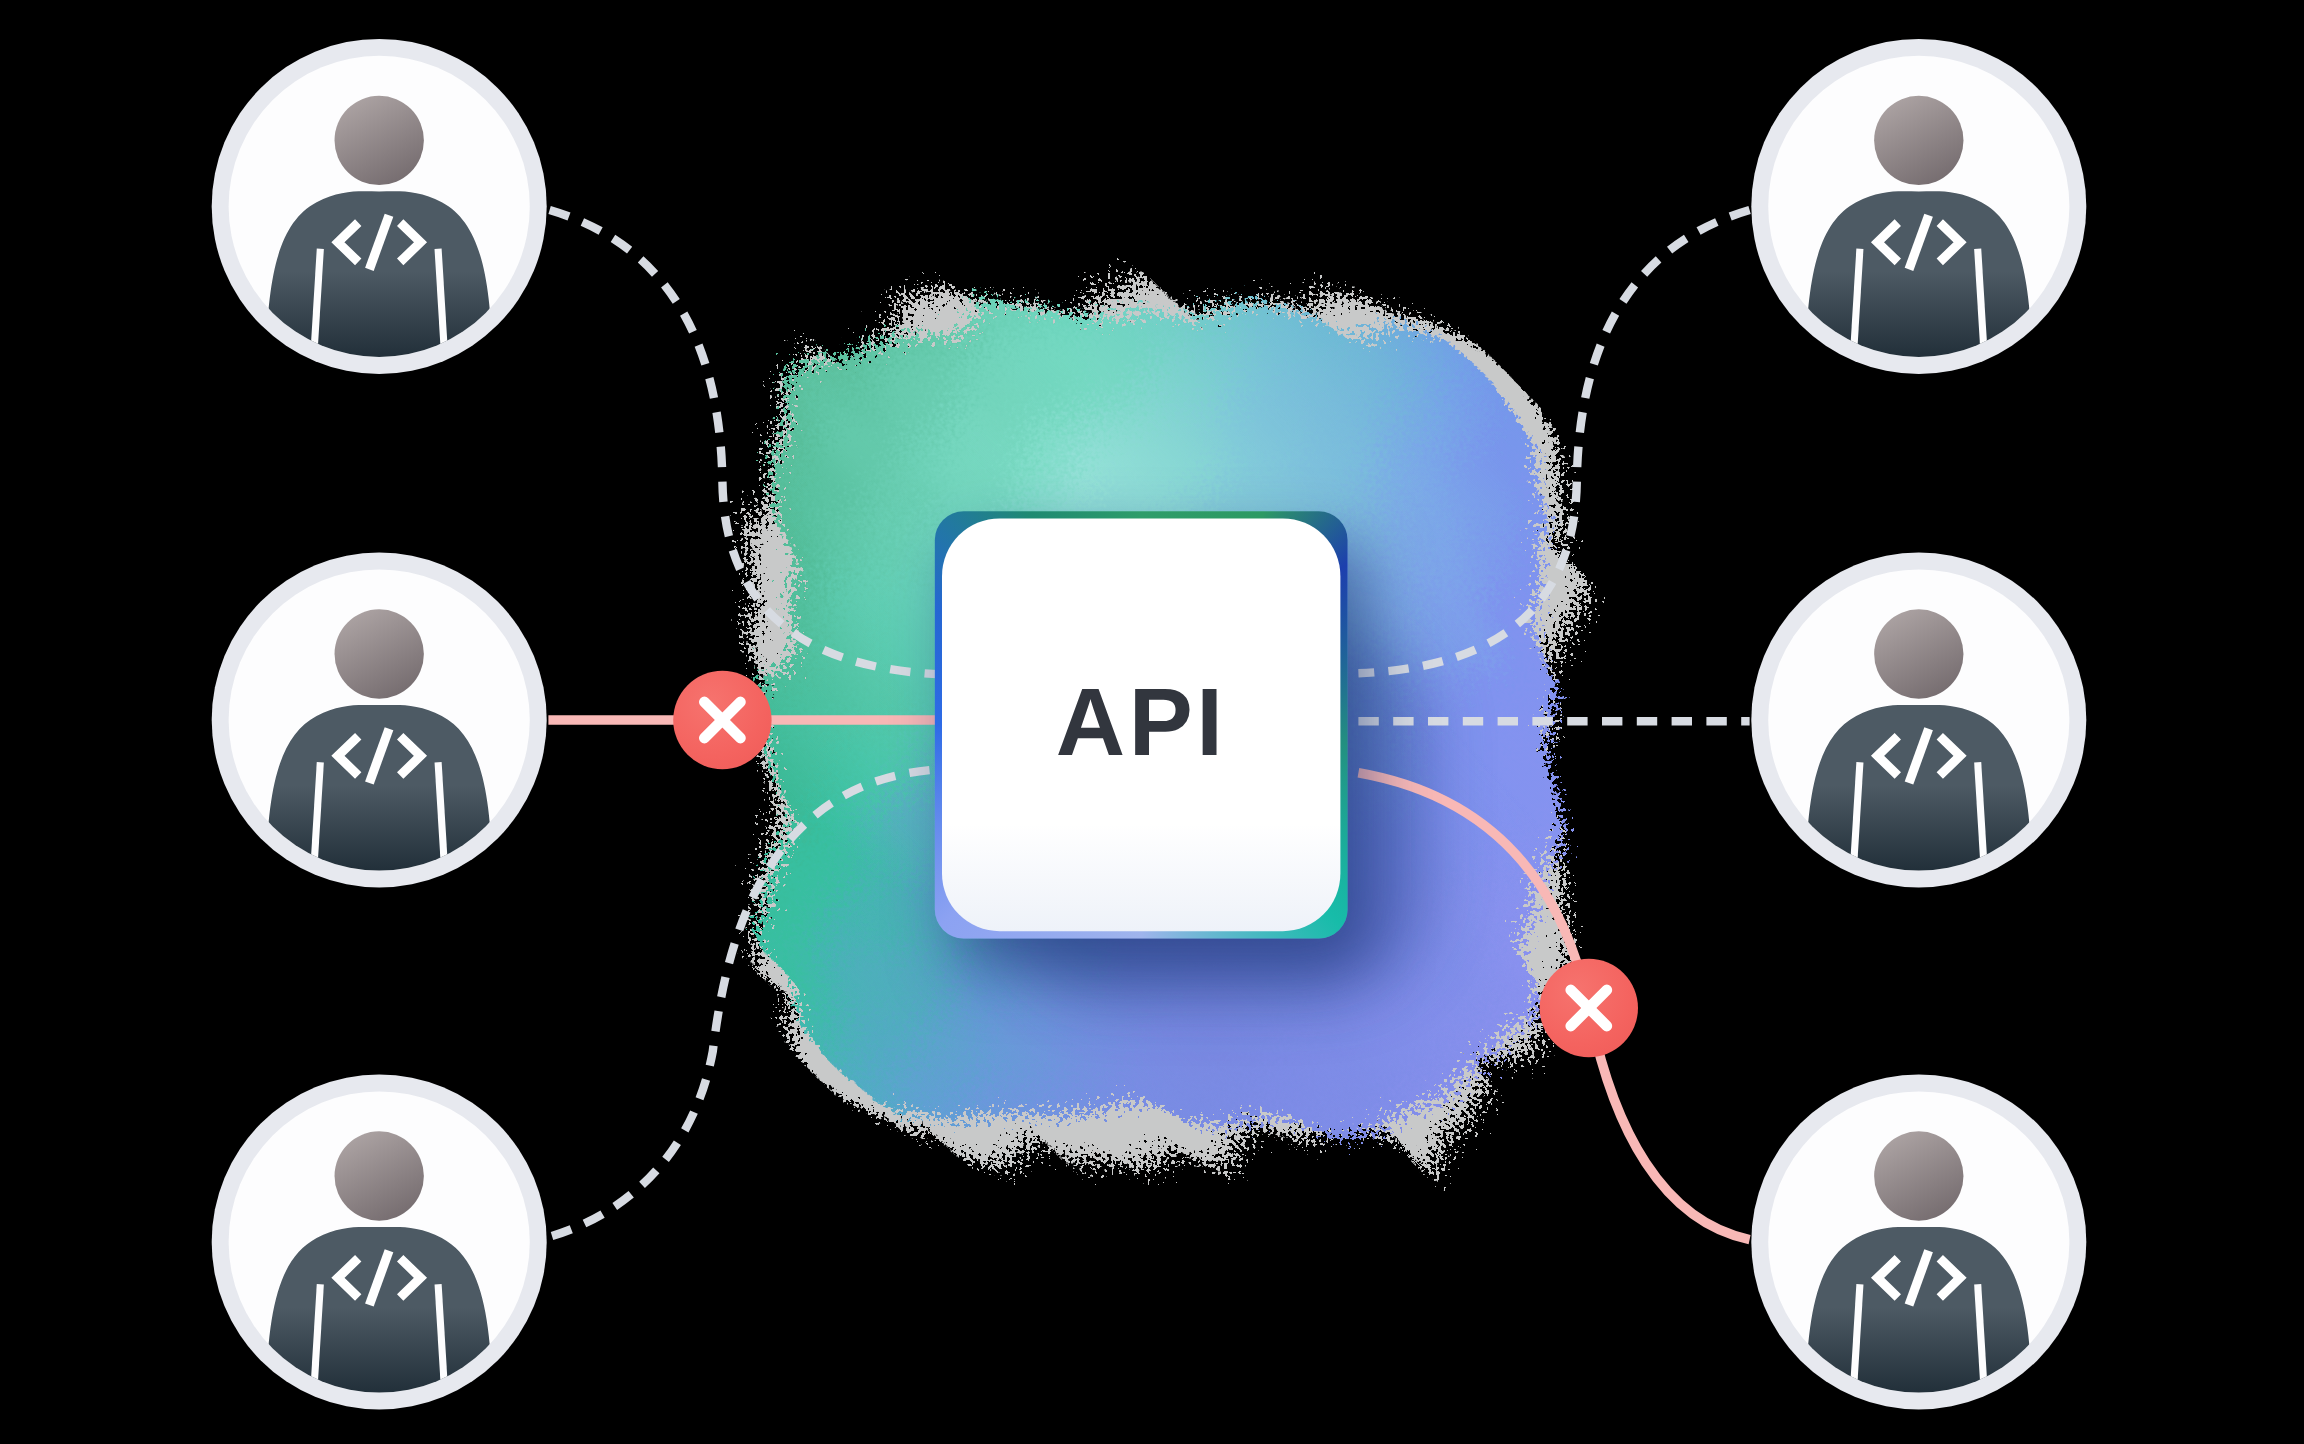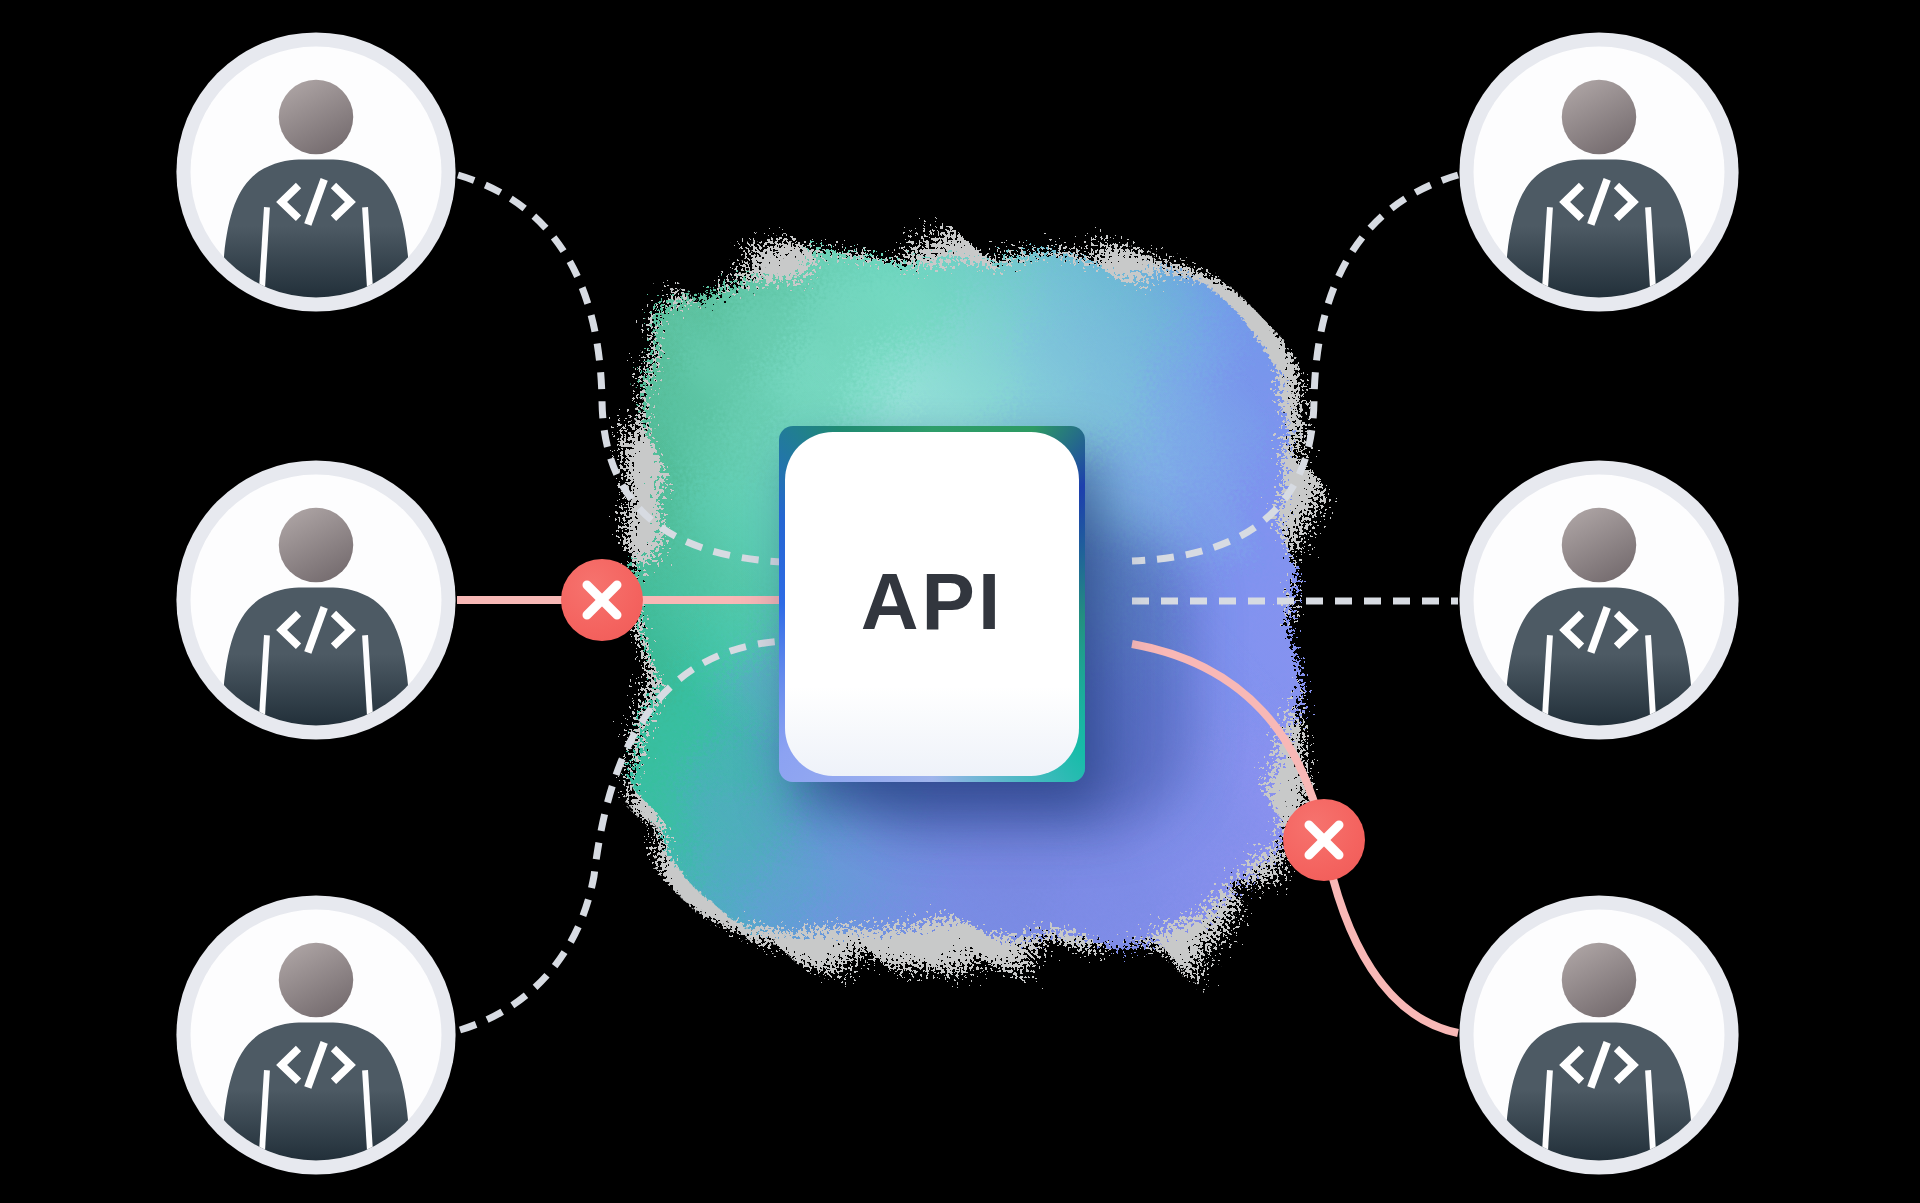--- a/index.html
+++ b/index.html
@@ -22,22 +22,22 @@
   html,body{background:var(--background);}
   body{font-family:"Liberation Sans", sans-serif;}
   .stage{
     position:relative;width:1920px;height:1203px;overflow:hidden;
     background:var(--background);
   }
   .layer{position:absolute;left:0;top:0;width:1920px;height:1203px;}
 
   
   .api-box{
-    position:absolute;left:779px;top:426px;width:306px;height:356px;
-    border-radius:14px;padding:6px;
+    position:absolute;left:779px;top:426px;width:344px;height:356px;
+    border-radius:24px;padding:6px;
     background:conic-gradient(from 0deg at 50% 50%,
       #2e9d6a 0deg, #2d9a63 30deg, #1d3fae 52deg, #238f80 95deg,
       #17bca9 135deg, #9fb4ec 180deg, #8ca2f2 225deg, #2e6be6 270deg,
       #2566d2 300deg, #1f8a72 332deg, #2e9d6a 360deg);
     box-shadow:16px 26px 52px rgba(23,48,110,0.55);
   }
   .api-box-inner{
     width:100%;height:100%;border-radius:48px;
     background:linear-gradient(180deg,var(--api-box-fill) 0%,var(--api-box-fill) 74%,#eef2f9 100%);
     display:flex;align-items:center;justify-content:center;

